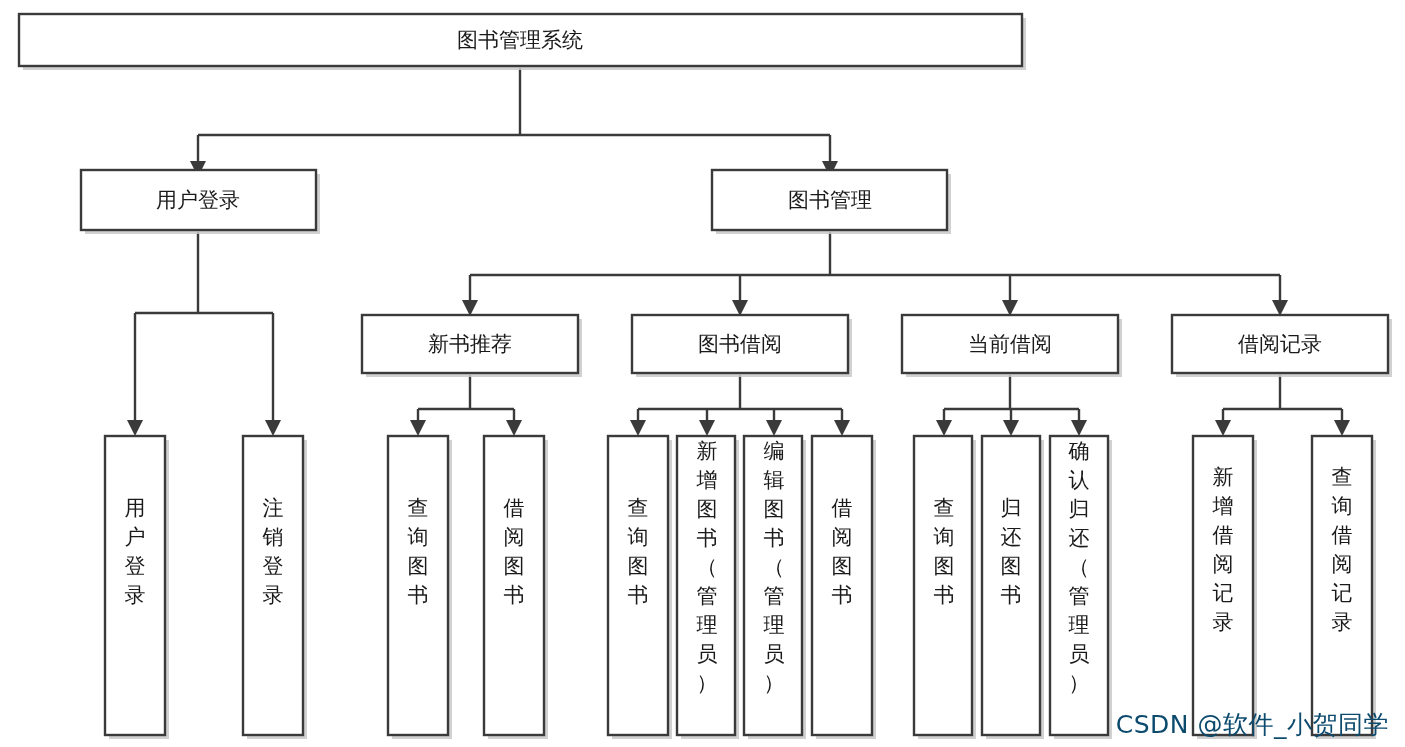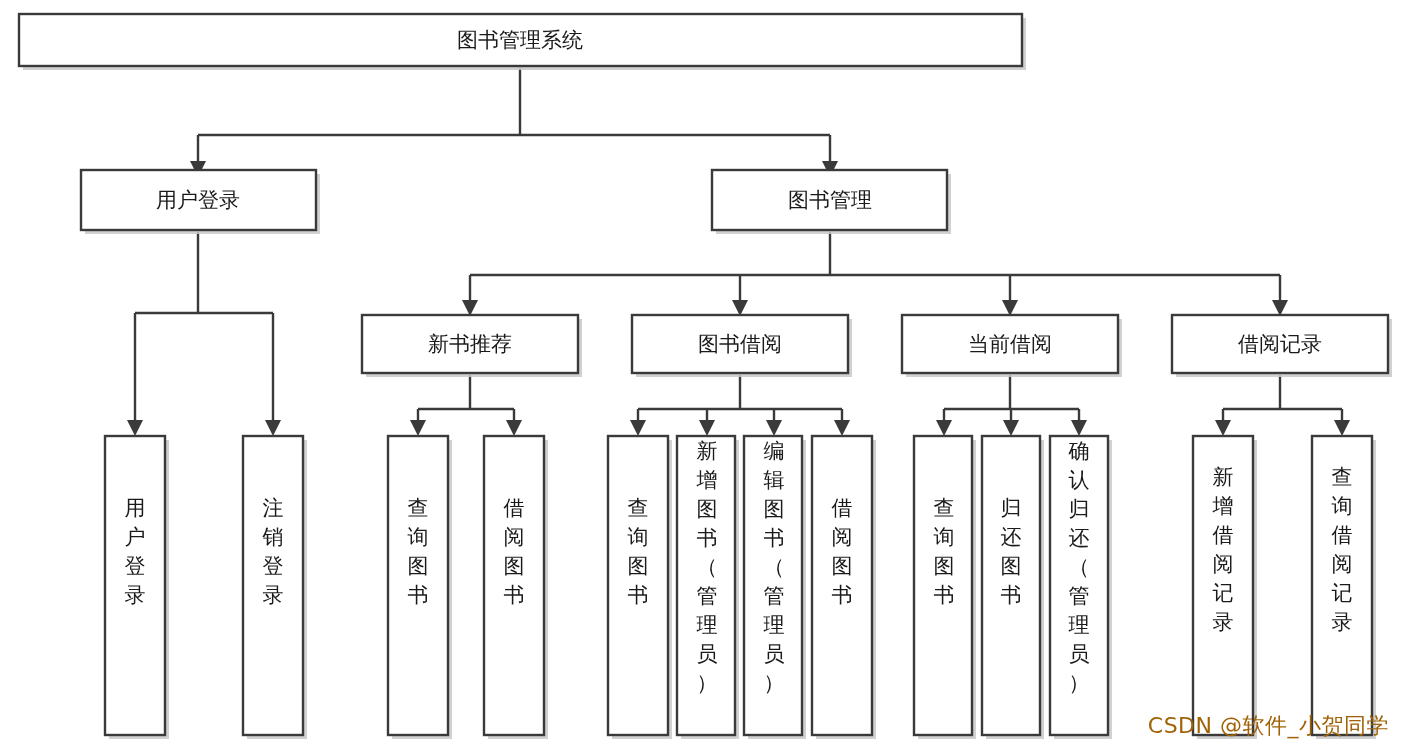--- a/index.html
+++ b/index.html
@@ -52,22 +52,22 @@
   }
   .arrow-head {
     fill: #3a3a3a;
     stroke: none;
   }
   .watermark {
     position: absolute;
     right: 16px;
     bottom: 6px;
     font-family: "DejaVu Sans", "Liberation Sans", sans-serif;
-    font-size: 22px;
-    color: #a16207;
+    font-size: 25px;
+    color: #0c4a6e;
     letter-spacing: 0.5px;
     white-space: nowrap;
     pointer-events: none;
   }
 </style>
 </head>
 <body>
 
 <svg id="diagram" viewBox="0 0 1405 747" xmlns="http://www.w3.org/2000/svg">
 

